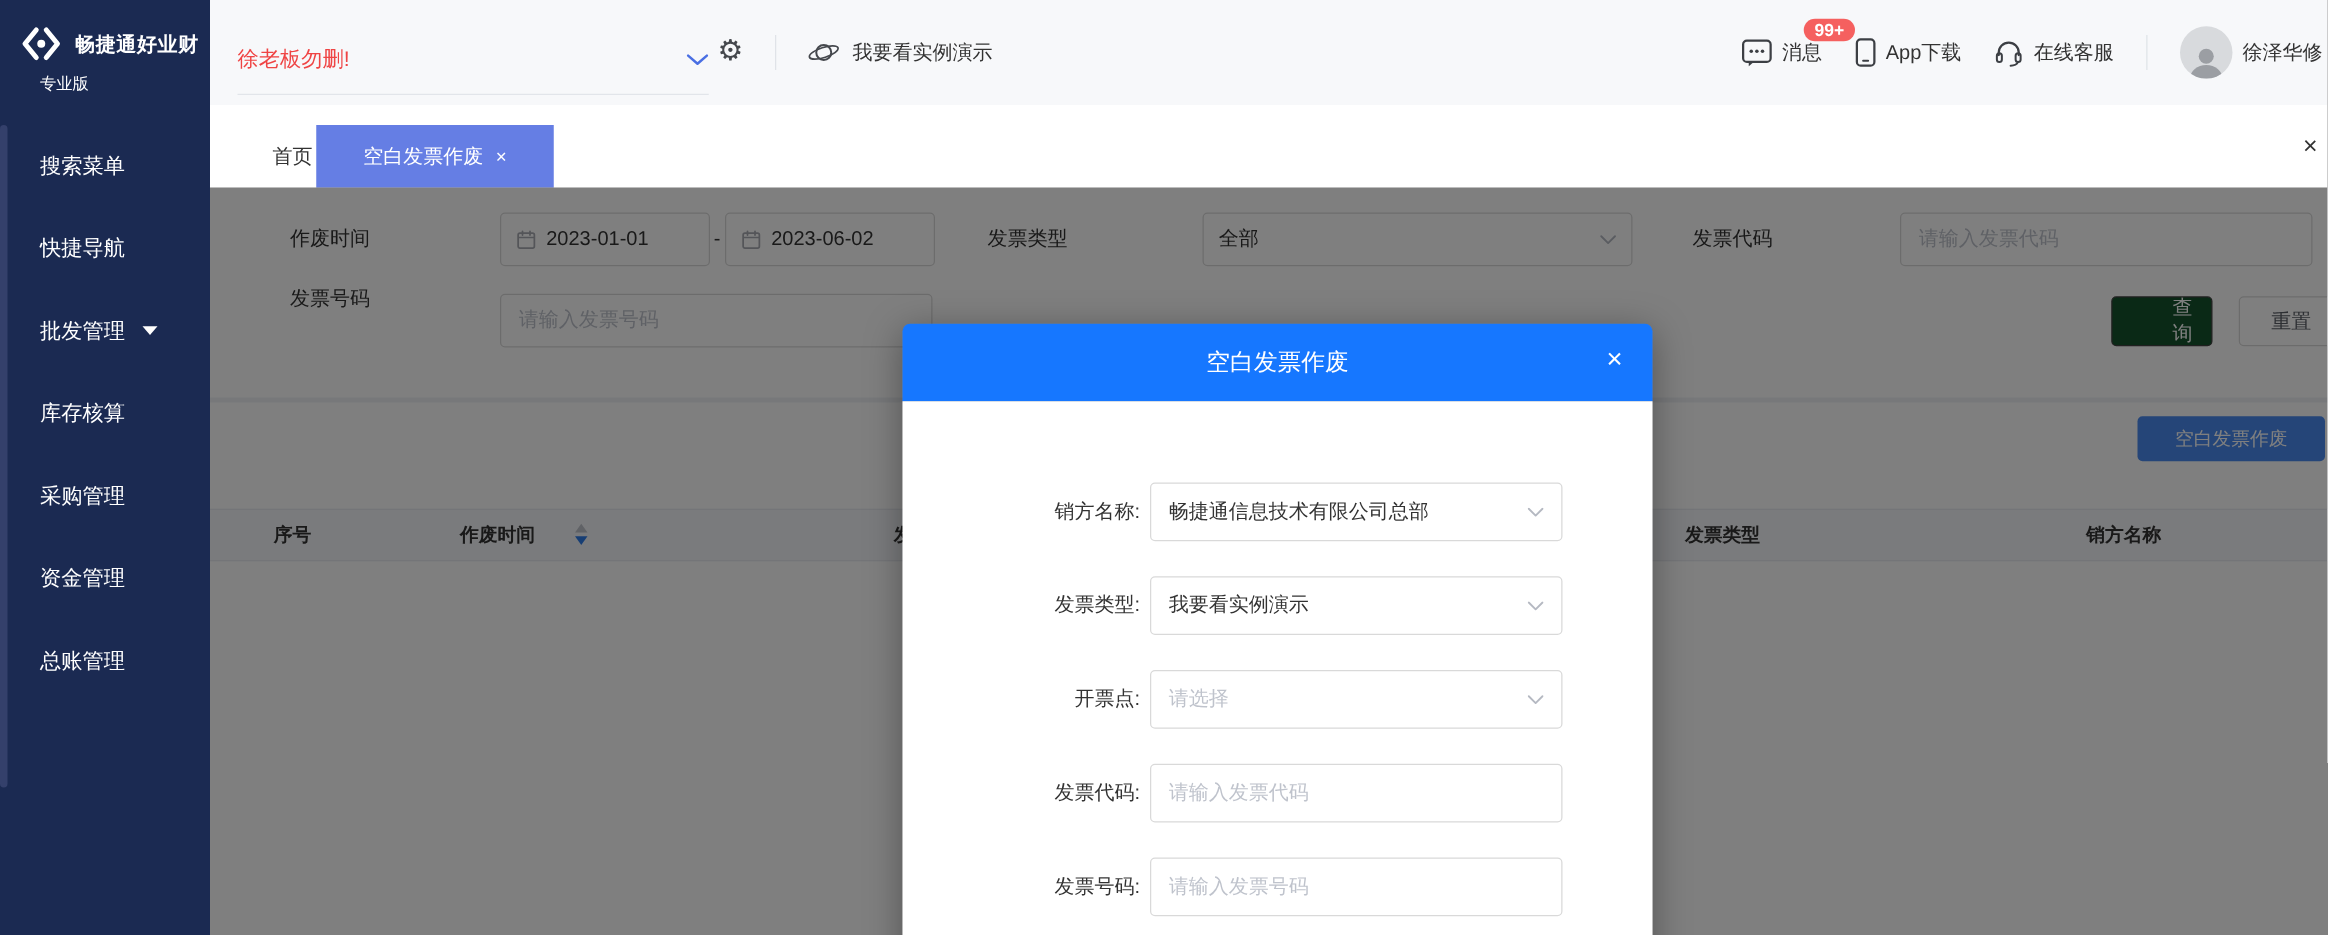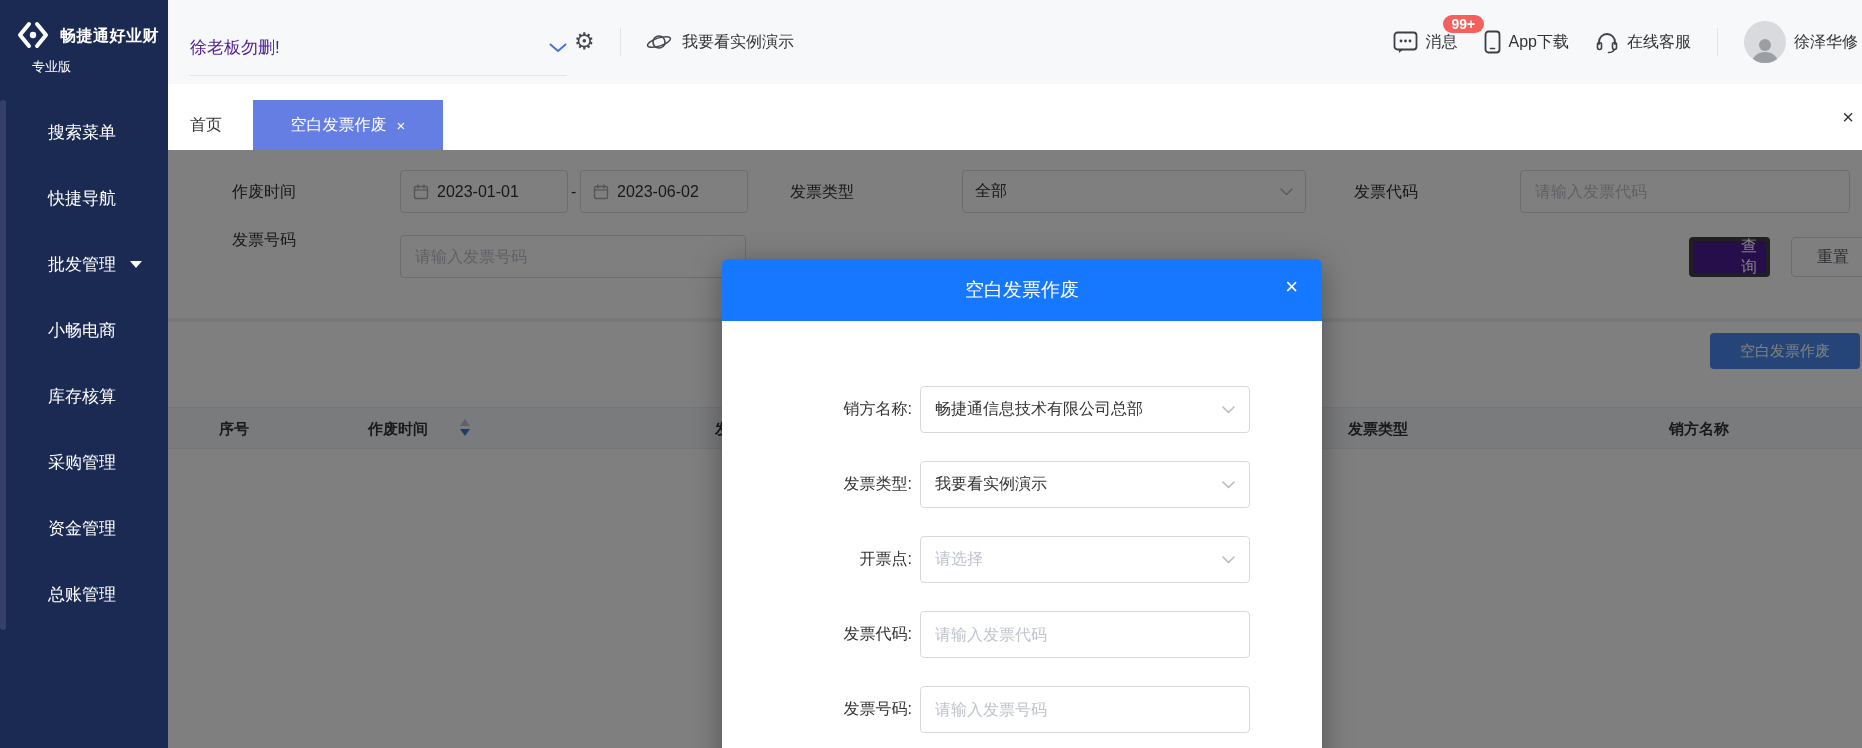--- a/index.html
+++ b/index.html
@@ -6,58 +6,58 @@
   body { background:#e8e8e8; font-family:"Liberation Sans","DejaVu Sans",sans-serif; }
   .screen { position:relative; width:1862px; height:748px; background:#fff; overflow:hidden; }
 
   
   .sidebar { position:absolute; left:0; top:0; width:168px; height:748px; background:#1b2a52; z-index:5; }
   .logo-block { position:relative; height:84px; }
   .logo-icon { position:absolute; left:14px; top:16px; }
   .logo-title { position:absolute; left:60px; top:26px; color:#fff; font-size:16px; font-weight:bold; letter-spacing:.5px; white-space:nowrap; }
   .logo-sub { position:absolute; left:32px; top:58px; color:#fff; font-size:13px; }
   .side-nav { position:absolute; top:99px; left:0; right:0; }
-  .side-item { height:66px; display:flex; align-items:center; padding-left:48px; color:#fff; font-size:17px; cursor:pointer; white-space:nowrap; }
+  .side-item { height:66px; display:flex; align-items:center; padding-left:32px; color:#fff; font-size:17px; cursor:pointer; white-space:nowrap; }
   .caret-down { width:0; height:0; border-left:6px solid transparent; border-right:6px solid transparent; border-top:7px solid #fff; margin-left:14px; }
   .side-scrollbar { position:absolute; left:0; top:100px; width:6px; height:530px; background:#34406b; border-radius:3px; }
 
   
   .topbar { position:absolute; left:168px; top:0; width:1694px; height:84px; background:#f7f8fa; z-index:4; }
   .account-select { position:absolute; left:22px; top:20px; width:377px; height:56px; display:flex; align-items:center; justify-content:space-between; border-bottom:1px solid #e2e5ea; cursor:pointer; }
-  .account-name { font-size:17px; color:#4c1d95; }
+  .account-name { font-size:17px; color:#ef4444; }
   .icon-btn { position:absolute; cursor:pointer; }
   .gear { left:406px; top:30px; font-family:"DejaVu Sans",sans-serif; font-size:23px; color:#45484d; line-height:1; }
   .tb-divider { position:absolute; width:1px; height:28px; background:#e0e3e8; top:28px; }
   .demo-item { position:absolute; left:478px; top:0; height:84px; display:flex; align-items:center; gap:10px; cursor:pointer; }
   .demo-text { font-size:16px; color:#333; }
   .tb-right { position:absolute; right:4px; top:0; height:84px; display:flex; align-items:center; }
   .tb-item { display:flex; align-items:center; gap:8px; cursor:pointer; margin-left:26px; font-size:16px; color:#333; white-space:nowrap; }
   .msg-wrap { position:relative; }
   .badge { position:absolute; top:-16px; left:50px; background:#f5605f; color:#fff; font-size:14px; font-weight:bold; padding:1px 9px; border-radius:11px; white-space:nowrap; }
   .avatar { width:42px; height:42px; border-radius:50%; background:#d8dadd; display:flex; align-items:flex-end; justify-content:center; overflow:hidden; }
 
   
   .tabbar { position:absolute; left:168px; top:84px; width:1694px; height:66px; background:#fff; z-index:4; }
-  .tab-home { position:absolute; left:22px; top:16px; width:60px; height:50px; display:flex; align-items:center; justify-content:flex-start; font-size:16px; color:#333; cursor:pointer; }
+  .tab-home { position:absolute; left:22px; top:16px; width:60px; height:50px; display:flex; align-items:center; justify-content:flex-end; font-size:16px; color:#333; cursor:pointer; }
   .tab-active { position:absolute; left:85px; top:16px; width:190px; height:50px; background:#657ee4; color:#fff; display:flex; align-items:center; justify-content:center; gap:10px; font-size:16px; cursor:pointer; }
   .tab-close { font-size:15px; cursor:pointer; }
   .tabbar-closeall { position:absolute; right:8px; top:22px; font-size:20px; color:#333; cursor:pointer; }
 
   
   .content { position:absolute; left:168px; top:150px; width:1694px; height:598px; background:#eef0f4; overflow:hidden; }
   .filter-card { position:absolute; left:0; top:0; width:1694px; height:168px; background:#fff; }
   .f-label { position:absolute; height:43px; line-height:43px; font-size:16px; color:#333; white-space:nowrap; }
   .box { position:absolute; height:43px; border:1px solid #d9d9d9; border-radius:4px; background:#fff; display:flex; align-items:center; padding:0 12px; gap:8px; }
   .box .val { font-size:16px; color:#333; white-space:nowrap; }
   .f-select { justify-content:space-between; cursor:pointer; }
   .f-input, .m-input { border:1px solid #d9d9d9; border-radius:4px; background:#fff; font-size:16px; color:#333; padding:0 14px; font-family:inherit; outline:none; }
   .f-input::placeholder, .m-input::placeholder { color:#bfc3cc; }
   .date-sep { position:absolute; height:43px; line-height:43px; font-size:16px; color:#333; }
   .btn { position:absolute; height:40px; border-radius:4px; font-size:16px; display:flex; align-items:center; justify-content:center; cursor:pointer; }
-  .btn-primary { background:#4c1d95; color:#fff; border:4px solid #404040;padding-left:48px; }
+  .btn-primary { background:#14532d; color:#fff; border:1px solid #404040;padding-left:48px; }
   .btn-plain { background:#fff; color:#5a5e66; border:1px solid #d9d9d9; }
 
   .table-card { position:absolute; left:0; top:172px; width:1694px; height:426px; background:#fff; }
   .void-btn { position:absolute; left:1542px; top:11px; width:150px; height:36px; background:#4a8bf0; color:#fff; font-size:15px; border-radius:4px; display:flex; align-items:center; justify-content:center; cursor:pointer; }
   .thead { position:absolute; left:0; top:85px; width:1694px; height:42px; background:#f5f7fa; border-top:1px solid #e8ebf0; border-bottom:1px solid #e8ebf0; }
   .th { position:absolute; height:42px; line-height:42px; font-size:15px; font-weight:bold; color:#333; white-space:nowrap; }
   .th1{left:51px;} .th2{left:200px;} .th3{left:547px;} .th4{left:1180px;} .th5{left:1501px;}
   .sort { position:absolute; left:292px; top:11px; display:flex; flex-direction:column; gap:3px; cursor:pointer; }
   .sort .up { width:0;height:0;border-left:5px solid transparent;border-right:5px solid transparent;border-bottom:7px solid #c0c4cc; }
   .sort .down { width:0;height:0;border-left:5px solid transparent;border-right:5px solid transparent;border-top:7px solid #2e7ce8; }
@@ -100,23 +100,20 @@
           <span>搜索菜单</span>
         </div>
       <div class="side-item">
           <span>快捷导航</span>
         </div>
       <div class="side-item">
           <span>批发管理</span>
           <span class="caret-down"></span>
         </div>
       <div class="side-item">
-          <span>小畅电商</span>
-        </div>
-      <div class="side-item">
           <span>库存核算</span>
         </div>
       <div class="side-item">
           <span>采购管理</span>
         </div>
       <div class="side-item">
           <span>资金管理</span>
         </div>
       <div class="side-item">
           <span>总账管理</span>

